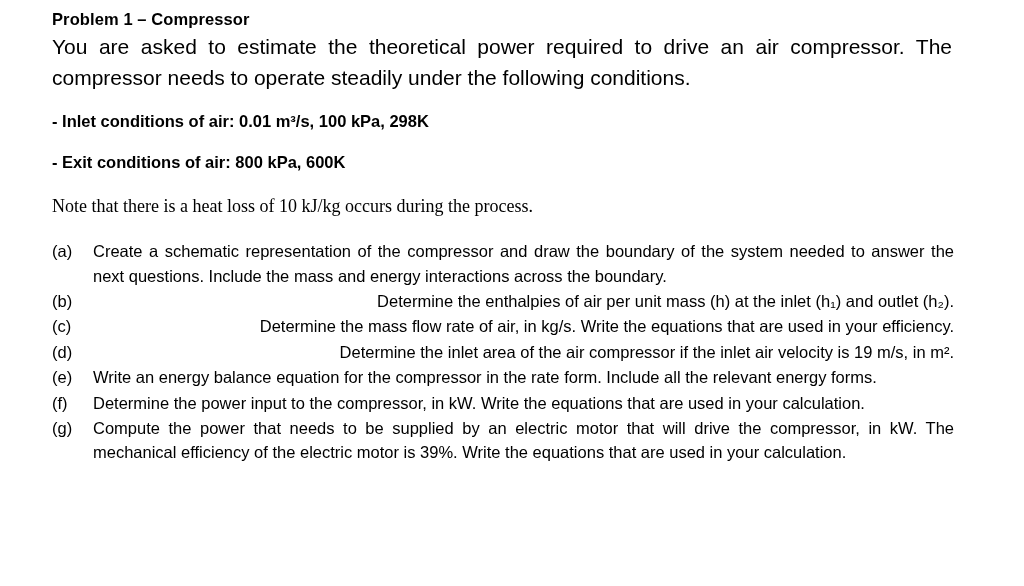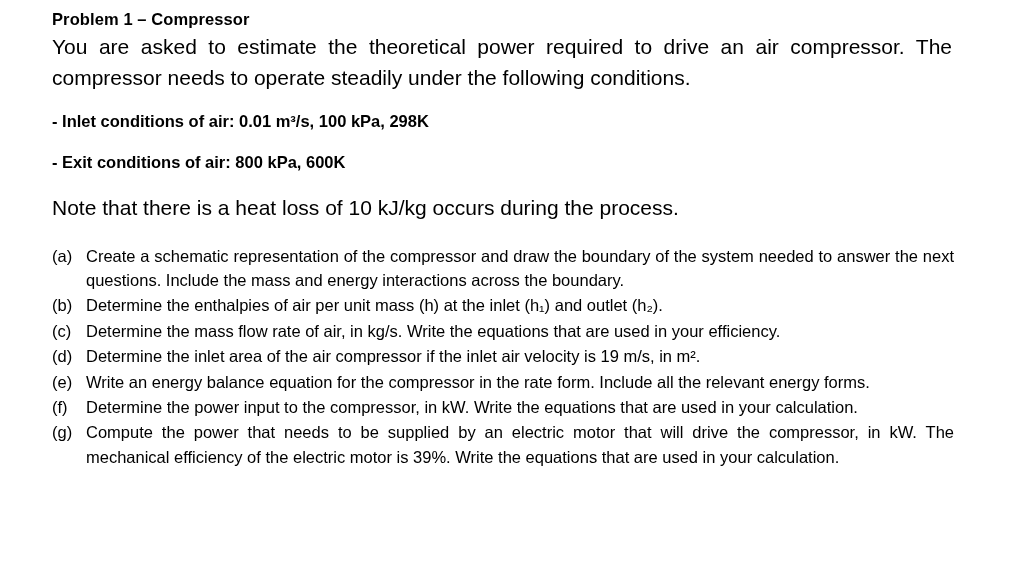--- a/index.html
+++ b/index.html
@@ -36,23 +36,24 @@
     margin: 0;
     padding-right: 2px;
   }
   .cond-line {
     font-size: 16.5px;
     line-height: 1.45;
     margin: 17px 0 0 0;
     font-weight: bold;
   }
   .note-line {
-    font-size: 21px;
+    font-size: 18px;
     line-height: 1.45;
     margin: 18px 0 0 0;
+    font-family: Liberation Serif, serif;
   }
   .items {
     margin: 20px 0 0 0;
     padding: 0;
     list-style: none;
   }
   .item {
     display: flex;
     align-items: flex-start;
     font-size: 16.5px;
@@ -62,23 +63,24 @@
   .item-label {
     flex: 0 0 auto;
     width: 34px;
     text-align: left;
     padding-left: 0;
   }
   .item-text {
     flex: 1 1 auto;
     text-align: justify;
     text-justify: inter-word;
+    margin-left: 7px;
   }
   .item-text.nojustify {
-    text-align: left;
+    text-align: right;
   }
 </style>
 </head>
 <body>
 
 <div class="page">
 
   <div class="problem-title">Problem 1 – Compressor</div>
 
   <p class="intro-para">You are asked to estimate the theoretical power required to drive an air compressor. The compressor needs to operate steadily under the following conditions.</p>

